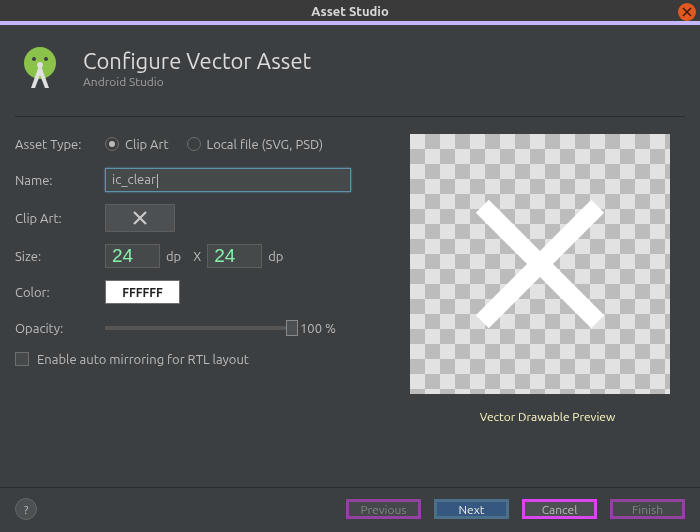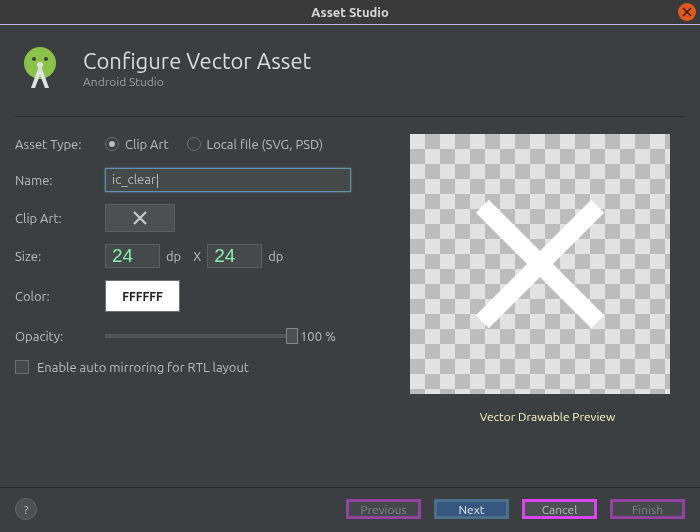--- a/index.html
+++ b/index.html
@@ -1,36 +1,36 @@
 <!DOCTYPE html>
 <html><head>
   <meta charset="utf-8">
   <style>
     * { box-sizing: border-box; margin: 0; padding: 0; }
     body { width: 700px; height: 532px; background: #3c3f41; font-family: "Segoe UI", Ubuntu, sans-serif; font-size: 13px; color: #bbbbbb; overflow: hidden; }
-    .titlebar { height: 25px; background: #3a3a3a; display: flex; align-items: center; justify-content: center; position: relative; border-bottom: 1px solid #c4b5fd; }
+    .titlebar { height: 25px; background: #3a3a3a; display: flex; align-items: center; justify-content: center; position: relative; border-bottom: 4px solid #c4b5fd; }
     .titlebar-title { font-weight: bold; color: #d8d8d8; font-size: 13px; }
     .close-btn { position: absolute; right: 4px; top: 3px; width: 18px; height: 18px; background: #e25821; border-radius: 50%; display: flex; align-items: center; justify-content: center; cursor: pointer; }
     .close-btn svg { width: 10px; height: 10px; }
     .content { padding: 0 15px 10px 15px; }
     .header { display: flex; align-items: center; padding: 18px 0 18px 0; }
     .header-icon { width: 50px; height: 50px; margin-right: 18px; }
     .header-text h1 { font-size: 22px; font-weight: 400; color: #dcdcdc; margin-bottom: 2px; }
     .header-text h2 { font-size: 12px; font-weight: 400; color: #a0a0a0; }
     .divider { height: 1px; background: #2b2b2b; margin: 5px 0 15px 0; }
     .form-row { display: flex; align-items: center; margin-bottom: 12px; min-height: 24px; }
     .form-label { width: 90px; color: #bbbbbb; }
     .radio-group { display: flex; align-items: center; gap: 18px; }
     .radio-item { display: flex; align-items: center; gap: 6px; cursor: pointer; }
     .radio { width: 14px; height: 14px; border: 1px solid #6e6e6e; border-radius: 50%; display: flex; align-items: center; justify-content: center; }
     .radio.selected::after { content: ""; width: 6px; height: 6px; background: #bbbbbb; border-radius: 50%; }
     .text-input { background: #45494a; border: 1px solid #4a708b; color: #bbbbbb; padding: 3px 6px; font-size: 13px; width: 246px; height: 24px; outline: none; }
     .text-input.focused { border-color: #5e91ab; box-shadow: 0 0 2px #5e91ab; }
     .size-input { width: 55px; background: #45494a; border: 1px solid #5e5e5e; color: #86efac; padding: 3px 6px; font-size: 19px; height: 24px; text-align: left; }
-    .color-swatch { width: 75px; height: 32px; background: #ffffff; display: flex; align-items: center; justify-content: center; color: #222; font-size: 12px; font-weight: bold; border: 1px solid #6e6e6e; cursor: pointer; }
+    .color-swatch { width: 75px; height: 24px; background: #ffffff; display: flex; align-items: center; justify-content: center; color: #222; font-size: 12px; font-weight: bold; border: 1px solid #6e6e6e; cursor: pointer; }
     .clipart-btn { width: 70px; height: 28px; background: #4c5052; border: 1px solid #5e5e5e; display: flex; align-items: center; justify-content: center; cursor: pointer; }
     .clipart-btn svg { width: 18px; height: 18px; }
     .slider-wrap { display: flex; align-items: center; gap: 10px; }
     .slider { width: 185px; height: 4px; background: #555; position: relative; }
     .slider-thumb { position: absolute; right: -8px; top: -6px; width: 12px; height: 16px; border: 1px solid #888; background: #4c5052; }
     .checkbox-row { display: flex; align-items: center; gap: 8px; margin-top: 2px; }
     .checkbox { width: 14px; height: 14px; border: 1px solid #6e6e6e; background: #45494a; cursor: pointer; }
     .main-area { display: flex; }
     .left-panel { flex: 1; padding-right: 15px; }
     .preview-panel { width: 275px; }

